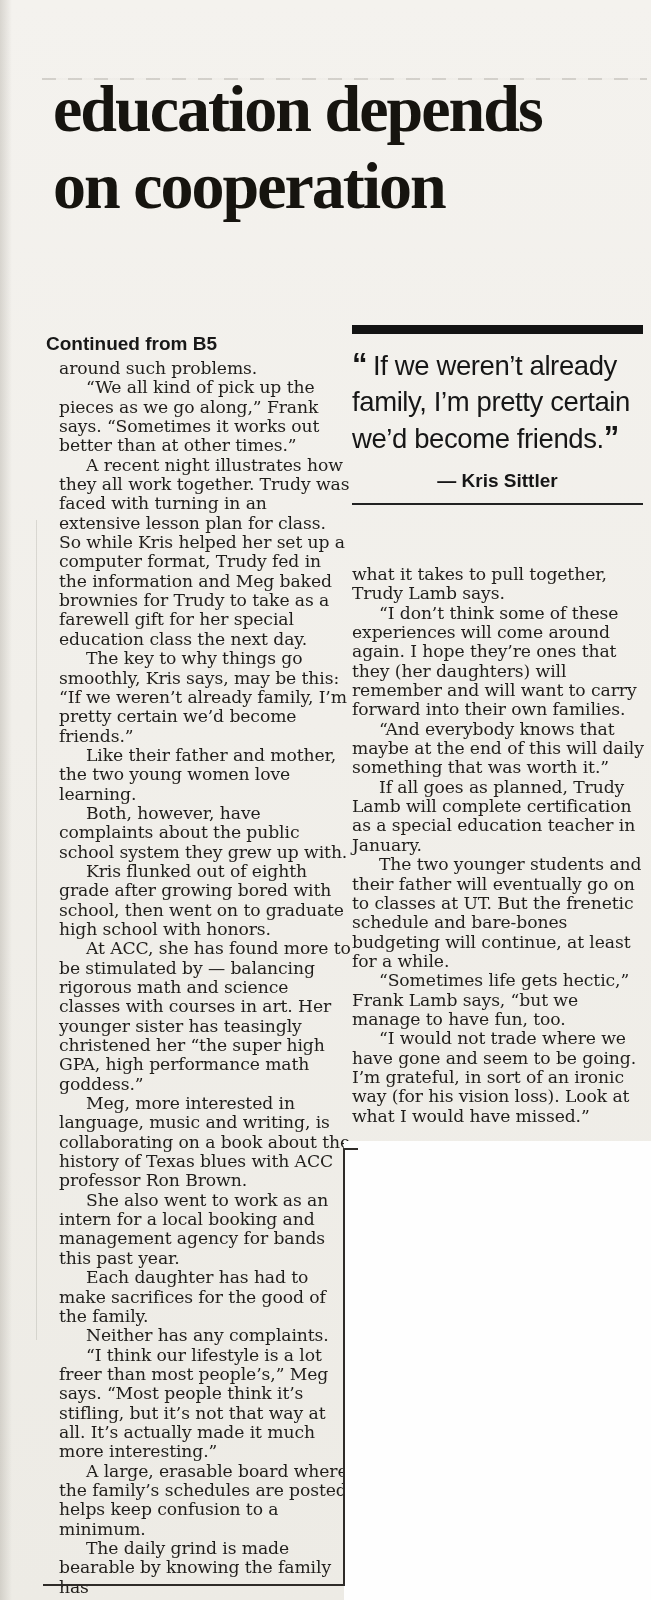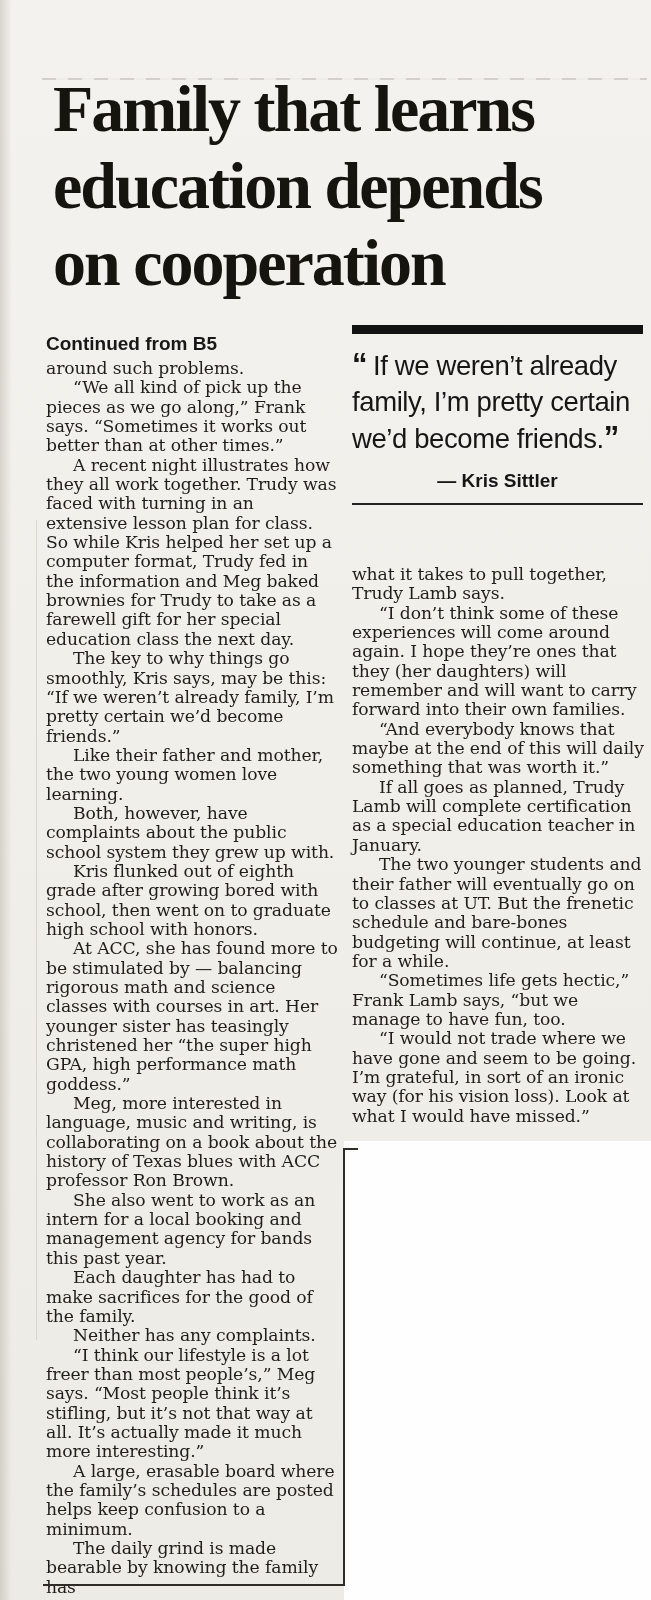--- a/index.html
+++ b/index.html
@@ -48,21 +48,21 @@
     color:#181818;
   }
 
   
   .col {
     position:absolute;
     font-size:17.2px; line-height:19.35px;
     letter-spacing:-0.1px;
     color:#201e1b;
   }
-  .col-left  { left:46px;  top:359px; width:293px; }
+  .col-left  { left:59px;  top:359px; width:293px; }
   .col-right { left:352px; top:565px; width:292px; }
   .col p { margin:0; text-indent:27px; }
   .col p.flush { text-indent:0; }
 
   
   .pullquote {
     position:absolute; left:352px; top:325px; width:291px;
     font-family:"Liberation Sans", sans-serif;
   }
   .pq-bar  { height:9px; background:#131313; }
@@ -91,21 +91,20 @@
 </head>
 <body>
 
 <div class="paper">
 
   <div class="edge-shadow"></div>
   <div class="smudge-line"></div>
   <div class="crease-line"></div>
 
   <h1 class="headline" style="margin:0;">
-    <div>Family that learns</div>
     <div>education depends</div>
     <div>on cooperation</div>
   </h1>
 
   <div class="kicker">Continued from B5</div>
 
   <div class="col col-left">
     <p class="flush">around such problems.</p>
     <p>“We all kind of pick up the pieces as we go along,” Frank says. “Sometimes it works out better than at other times.”</p>
     <p>A recent night illustrates how they all work together. Trudy was faced with turning in an extensive lesson plan for class. So while Kris helped her set up a computer format, Trudy fed in the information and Meg baked brownies for Trudy to take as a farewell gift for her special education class the next day.</p>

